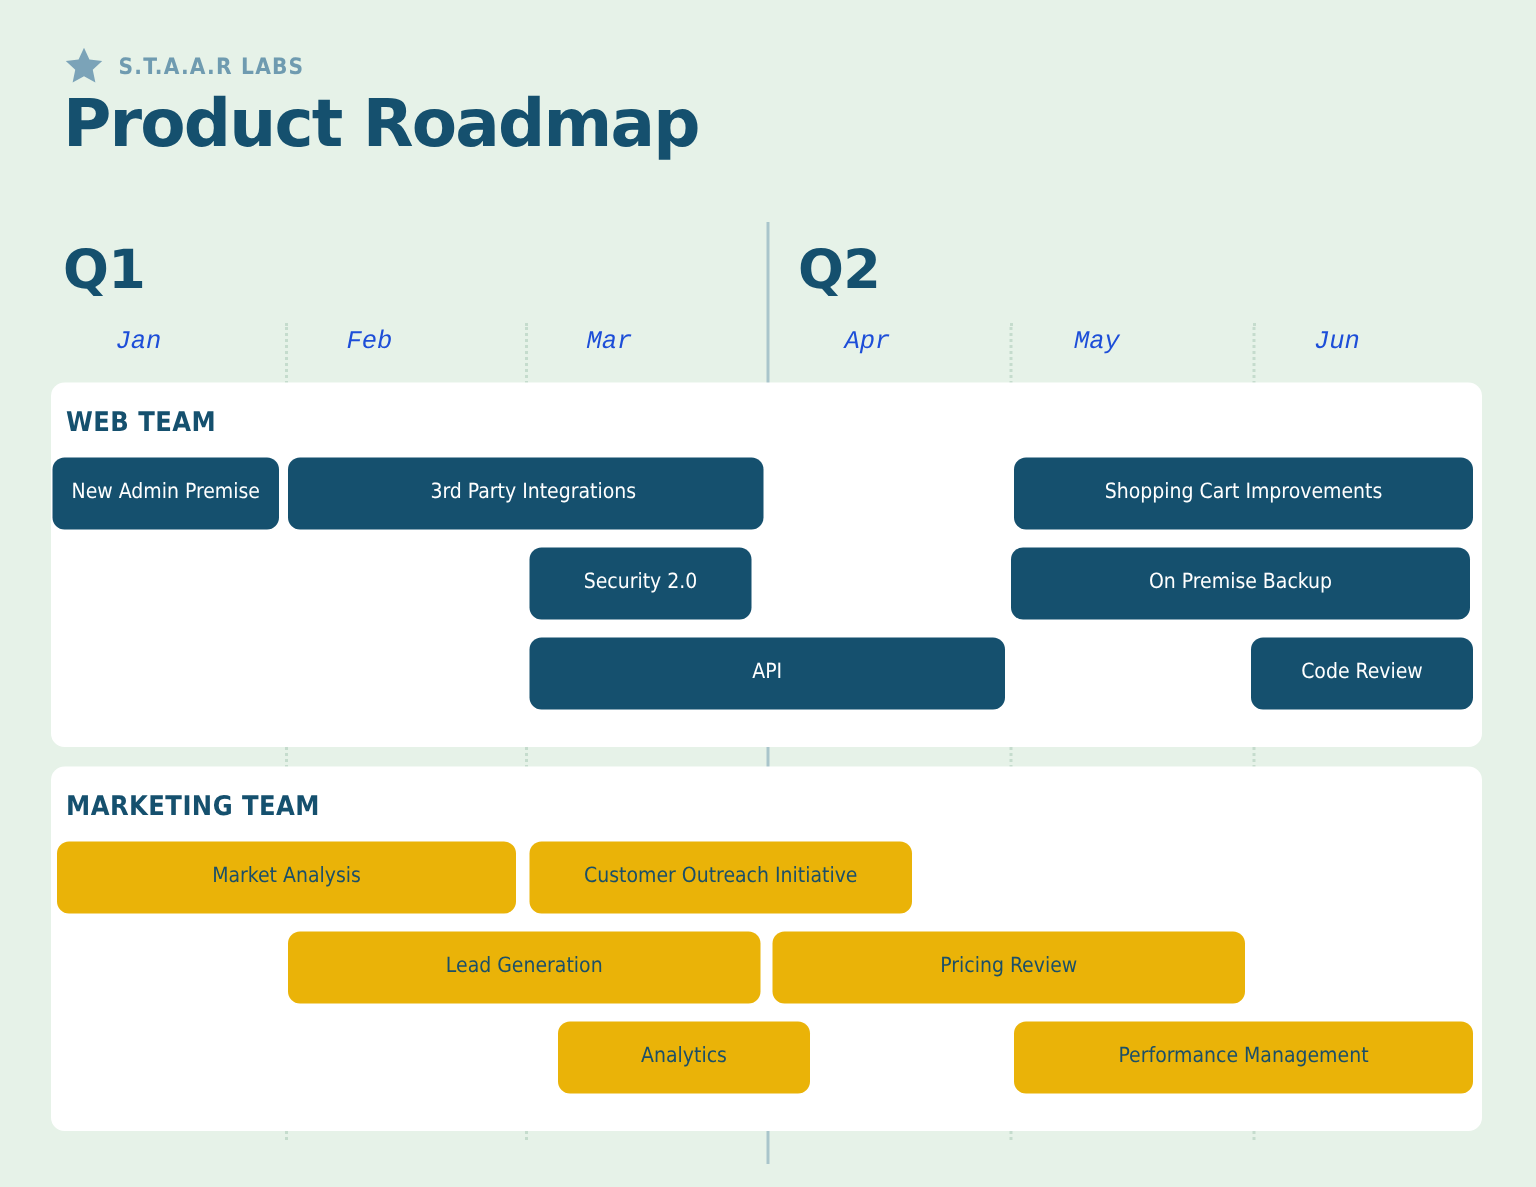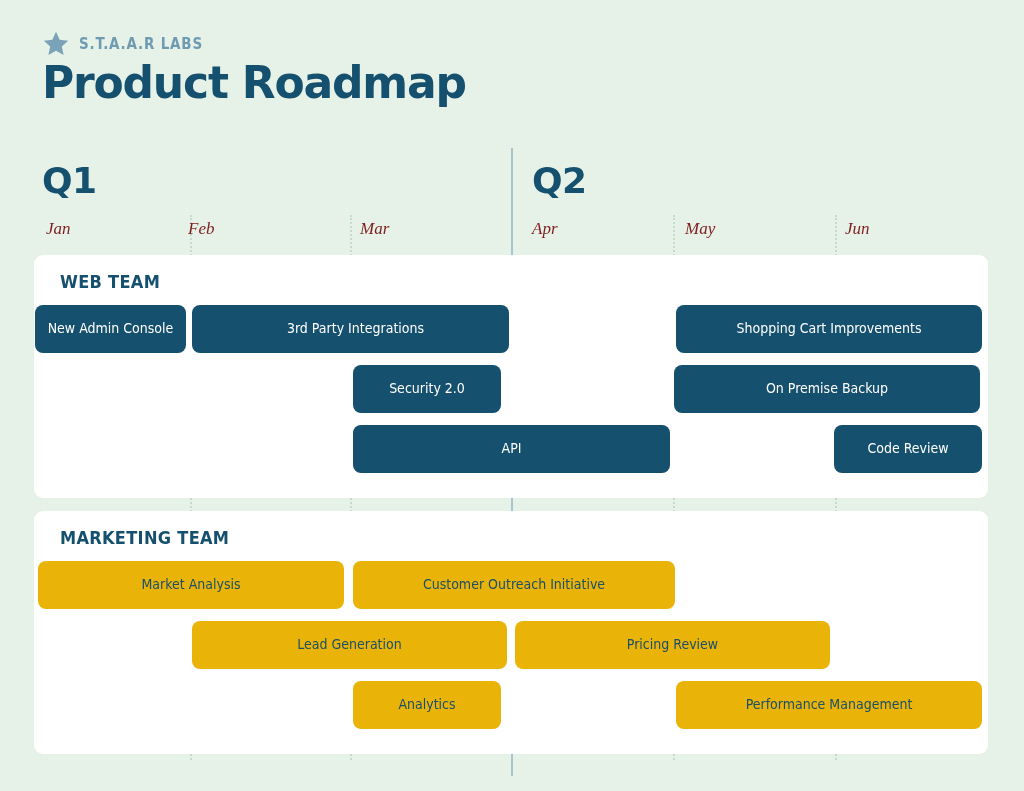--- a/index.html
+++ b/index.html
@@ -65,22 +65,23 @@
     font-weight: bold;
     color: #15506e;
     font-family: "DejaVu Sans", sans-serif;
     letter-spacing: -0.5px;
   }
   .month-label {
     position: absolute;
     top: 219px;
     font-size: 17px;
     font-style: italic;
-    color: #7f1d1d;
-    font-family: Liberation Serif, serif;
+    color: #1d4ed8;
+    font-family: Liberation Mono, monospace;
+    margin-left: 31px;
   }
   .month-divider {
     position: absolute;
     top: 215px;
     width: 0;
     border-left: 2px dotted #c5dccd;
     height: 545px;
   }
   .quarter-divider {
     position: absolute;
@@ -103,21 +104,20 @@
 
   .team-title {
     position: absolute;
     left: 10px;
     top: 16px;
     font-size: 18px;
     font-weight: bold;
     color: #15506e;
     letter-spacing: 0.3px;
     font-family: "DejaVu Sans Condensed", "Liberation Sans", sans-serif;
-    margin-left: 16px;
   }
 
   
   .bar {
     position: absolute;
     height: 48px;
     border-radius: 8px;
     display: flex;
     align-items: center;
     justify-content: center;
@@ -145,39 +145,39 @@
 
 <div id="timeline">
     <div class="month-divider" style="left: 190px;"></div>
     <div class="month-divider" style="left: 350px;"></div>
     <div class="month-divider" style="left: 673px;"></div>
     <div class="month-divider" style="left: 835px;"></div>
     <div class="quarter-divider" style="left: 511px;"></div>
     <div class="quarter-label" style="left: 42px;">Q1</div>
     <div class="quarter-label" style="left: 532px;">Q2</div>
     <div class="month-label" style="left: 46px;">Jan</div>
-    <div class="month-label" style="left: 188px;">Feb</div>
+    <div class="month-label" style="left: 200px;">Feb</div>
     <div class="month-label" style="left: 360px;">Mar</div>
     <div class="month-label" style="left: 532px;">Apr</div>
     <div class="month-label" style="left: 685px;">May</div>
     <div class="month-label" style="left: 845px;">Jun</div>
   </div>
 
 <div class="team-card" id="card-web">
   <div class="team-title">WEB TEAM</div>
-<div class="bar dark" style="left: 1px; width: 151px; top: 50px;">New Admin Console</div>
+<div class="bar dark" style="left: 1px; width: 151px; top: 50px;">New Admin Premise</div>
     <div class="bar dark" style="left: 158px; width: 317px; top: 50px; padding-left: 20px;">3rd Party Integrations</div>
     <div class="bar dark" style="left: 642px; width: 306px; top: 50px;">Shopping Cart Improvements</div>
     <div class="bar dark" style="left: 319px; width: 148px; top: 110px;">Security 2.0</div>
     <div class="bar dark" style="left: 640px; width: 306px; top: 110px;">On Premise Backup</div>
     <div class="bar dark" style="left: 319px; width: 317px; top: 170px;">API</div>
     <div class="bar dark" style="left: 800px; width: 148px; top: 170px;">Code Review</div>
   </div>
 
 <div class="team-card" id="card-marketing">
   <div class="team-title">MARKETING TEAM</div>
 <div class="bar light" style="left: 4px; width: 306px; top: 50px;">Market Analysis</div>
-    <div class="bar light" style="left: 319px; width: 322px; top: 50px;">Customer Outreach Initiative</div>
+    <div class="bar light" style="left: 319px; width: 255px; top: 50px;">Customer Outreach Initiative</div>
     <div class="bar light" style="left: 158px; width: 315px; top: 110px;">Lead Generation</div>
     <div class="bar light" style="left: 481px; width: 315px; top: 110px;">Pricing Review</div>
-    <div class="bar light" style="left: 319px; width: 148px; top: 170px;">Analytics</div>
+    <div class="bar light" style="left: 338px; width: 168px; top: 170px;">Analytics</div>
     <div class="bar light" style="left: 642px; width: 306px; top: 170px;">Performance Management</div>
   </div>
 
 </body></html>

